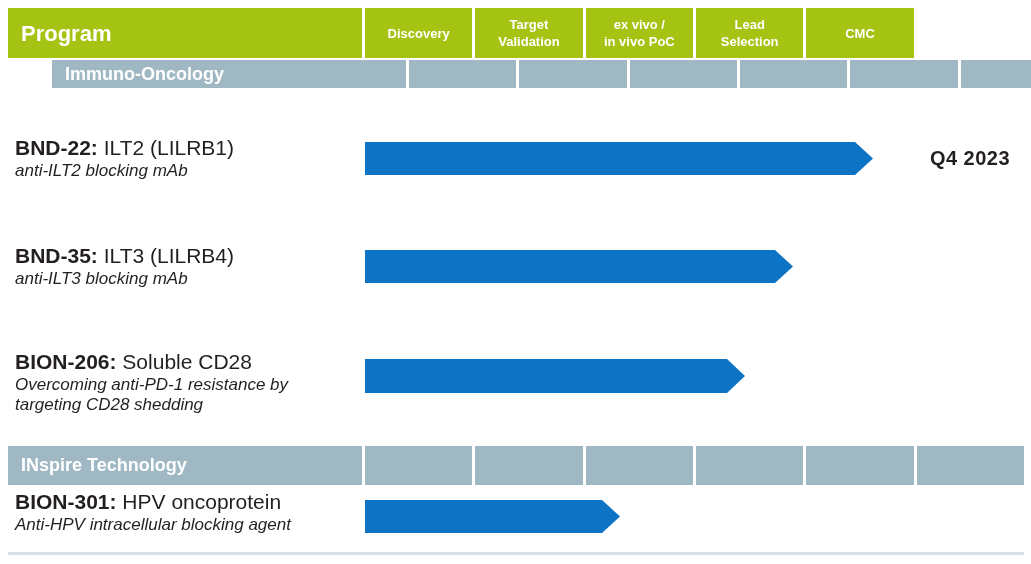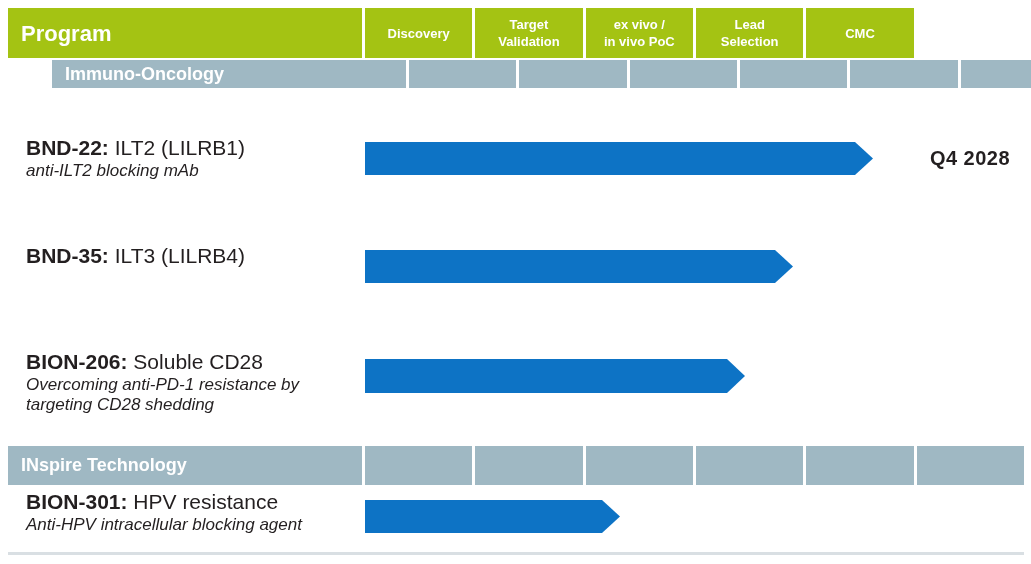--- a/index.html
+++ b/index.html
@@ -15,21 +15,21 @@
              font-size:13px;line-height:17px;text-align:center;white-space:pre-line;}
   .hdr .cell.program{justify-content:flex-start;padding-left:13px;font-size:22px;}
   .band{height:28px;}
   .band .cell{background:#9fb8c3;}
   .band .cell.label{color:#ffffff;font-weight:bold;font-size:18px;
                     display:flex;align-items:center;padding-left:13px;}
   .band2{top:446px;height:39px;}
   .band1{top:60px;padding-left:44px;}
 
   
-  .prog{position:absolute;left:26px;color:#231f20;}
+  .prog{position:absolute;left:15px;color:#231f20;}
   .prog .title{font-size:21px;line-height:23px;}
   .prog .title b{font-weight:bold;}
   .prog .desc{font-size:17px;line-height:20px;white-space:pre-line;margin-top:2px;font-style:italic;}
   .p0{top:136px;} .p1{top:244px;} .p2{top:350px;} .p3{top:490px;}
 
   
   .arrow{position:absolute;left:365px;height:33px;background:#0d73c5;
          clip-path:polygon(0 0,calc(100% - 18px) 0,100% 50%,calc(100% - 18px) 100%,0 100%);}
   .a0{top:142px;} .a1{top:250px;} .a2{top:359px;height:34px;} .a3{top:500px;}
 
@@ -64,24 +64,25 @@
     <div class="cell"></div>
     <div class="cell"></div>
     <div class="cell"></div>
   </div>
 
   <div class="prog p0">
     <div class="title"><b>BND-22:</b><span> ILT2 (LILRB1)</span></div>
     <div class="desc">anti-ILT2 blocking mAb</div>
   </div>
   <div class="arrow a0" style="width: 508px;"></div>
-  <div class="milestone">Q4 2028</div>
+  <div class="milestone">Q4 2023</div>
 
   <div class="prog p1">
     <div class="title"><b>BND-35:</b><span> ILT3 (LILRB4)</span></div>
+    <div class="desc">anti-ILT3 blocking mAb</div>
   </div>
   <div class="arrow a1" style="width: 428px;"></div>
 
   <div class="prog p2">
     <div class="title"><b>BION-206:</b><span> Soluble CD28</span></div>
     <div class="desc">Overcoming anti-PD-1 resistance by
 targeting CD28 shedding</div>
   </div>
   <div class="arrow a2" style="width: 380px;"></div>
 
@@ -89,19 +90,19 @@
     <div class="cell label">INspire Technology</div>
     <div class="cell"></div>
     <div class="cell"></div>
     <div class="cell"></div>
     <div class="cell"></div>
     <div class="cell"></div>
     <div class="cell"></div>
   </div>
 
   <div class="prog p3">
-    <div class="title"><b>BION-301:</b><span> HPV resistance</span></div>
+    <div class="title"><b>BION-301:</b><span> HPV oncoprotein</span></div>
     <div class="desc">Anti-HPV intracellular blocking agent</div>
   </div>
   <div class="arrow a3" style="width: 255px;"></div>
 
   <div class="bottom-rule"></div>
 </div>
 
 </body></html>

